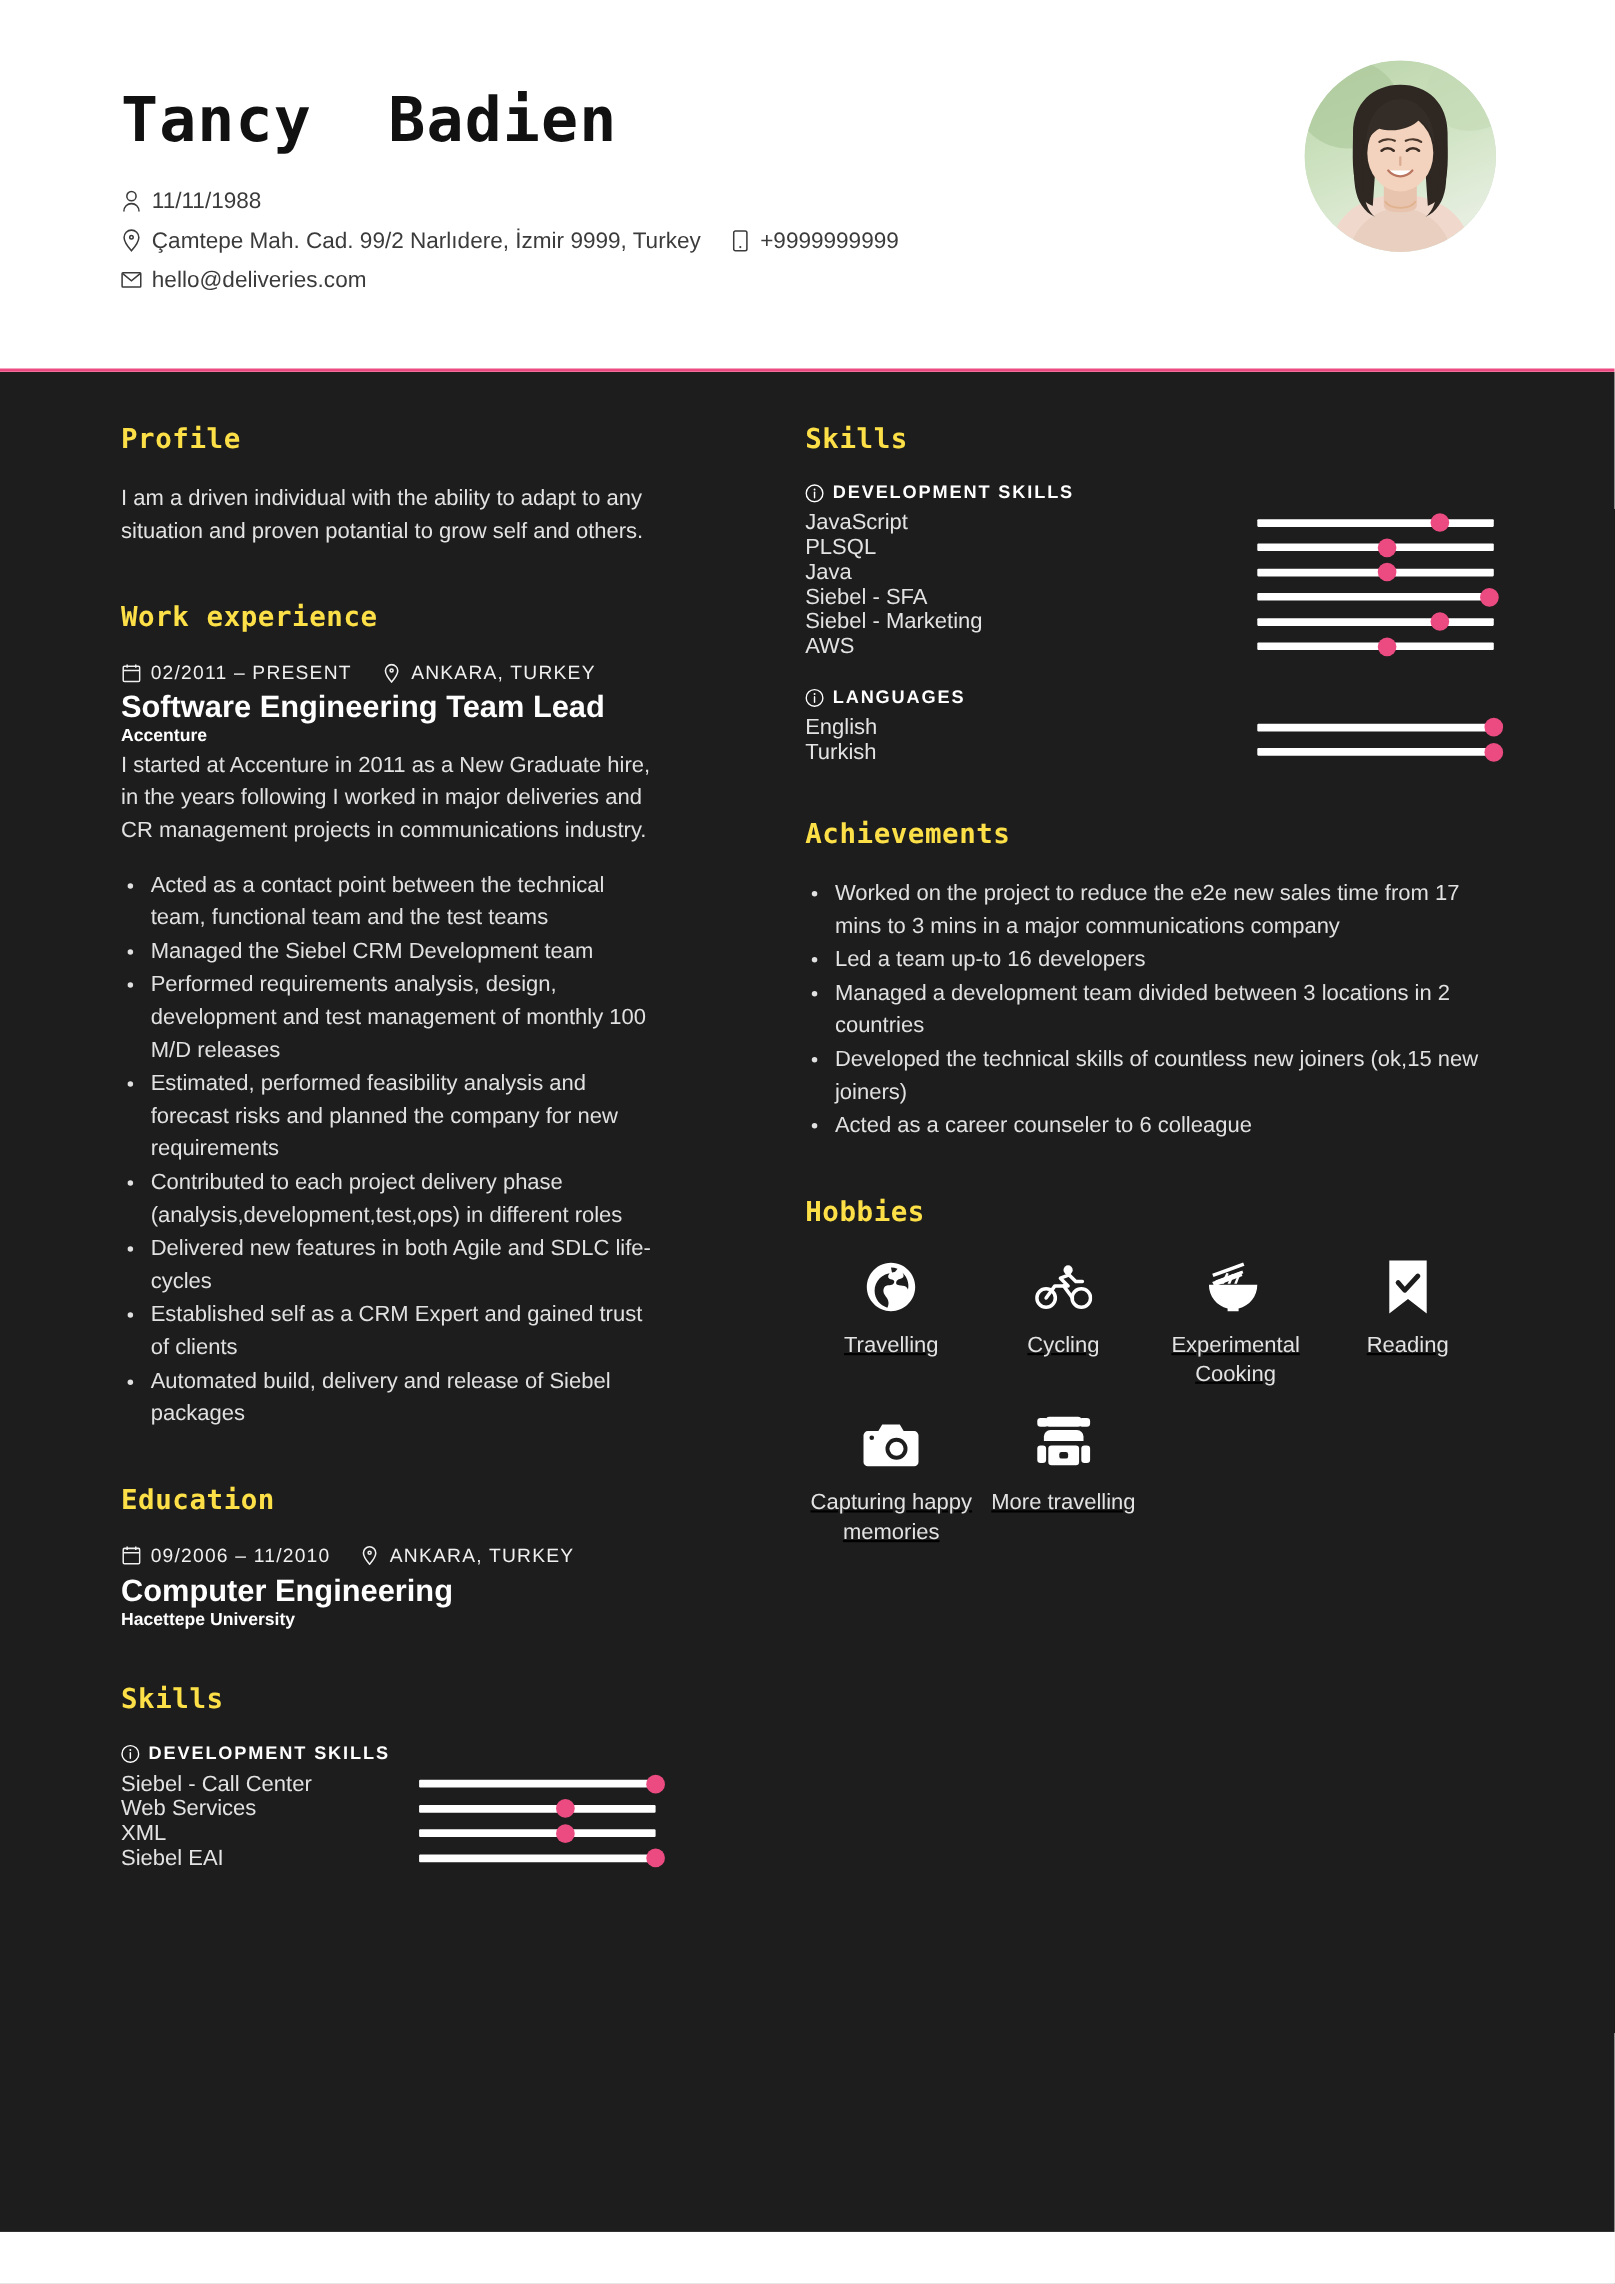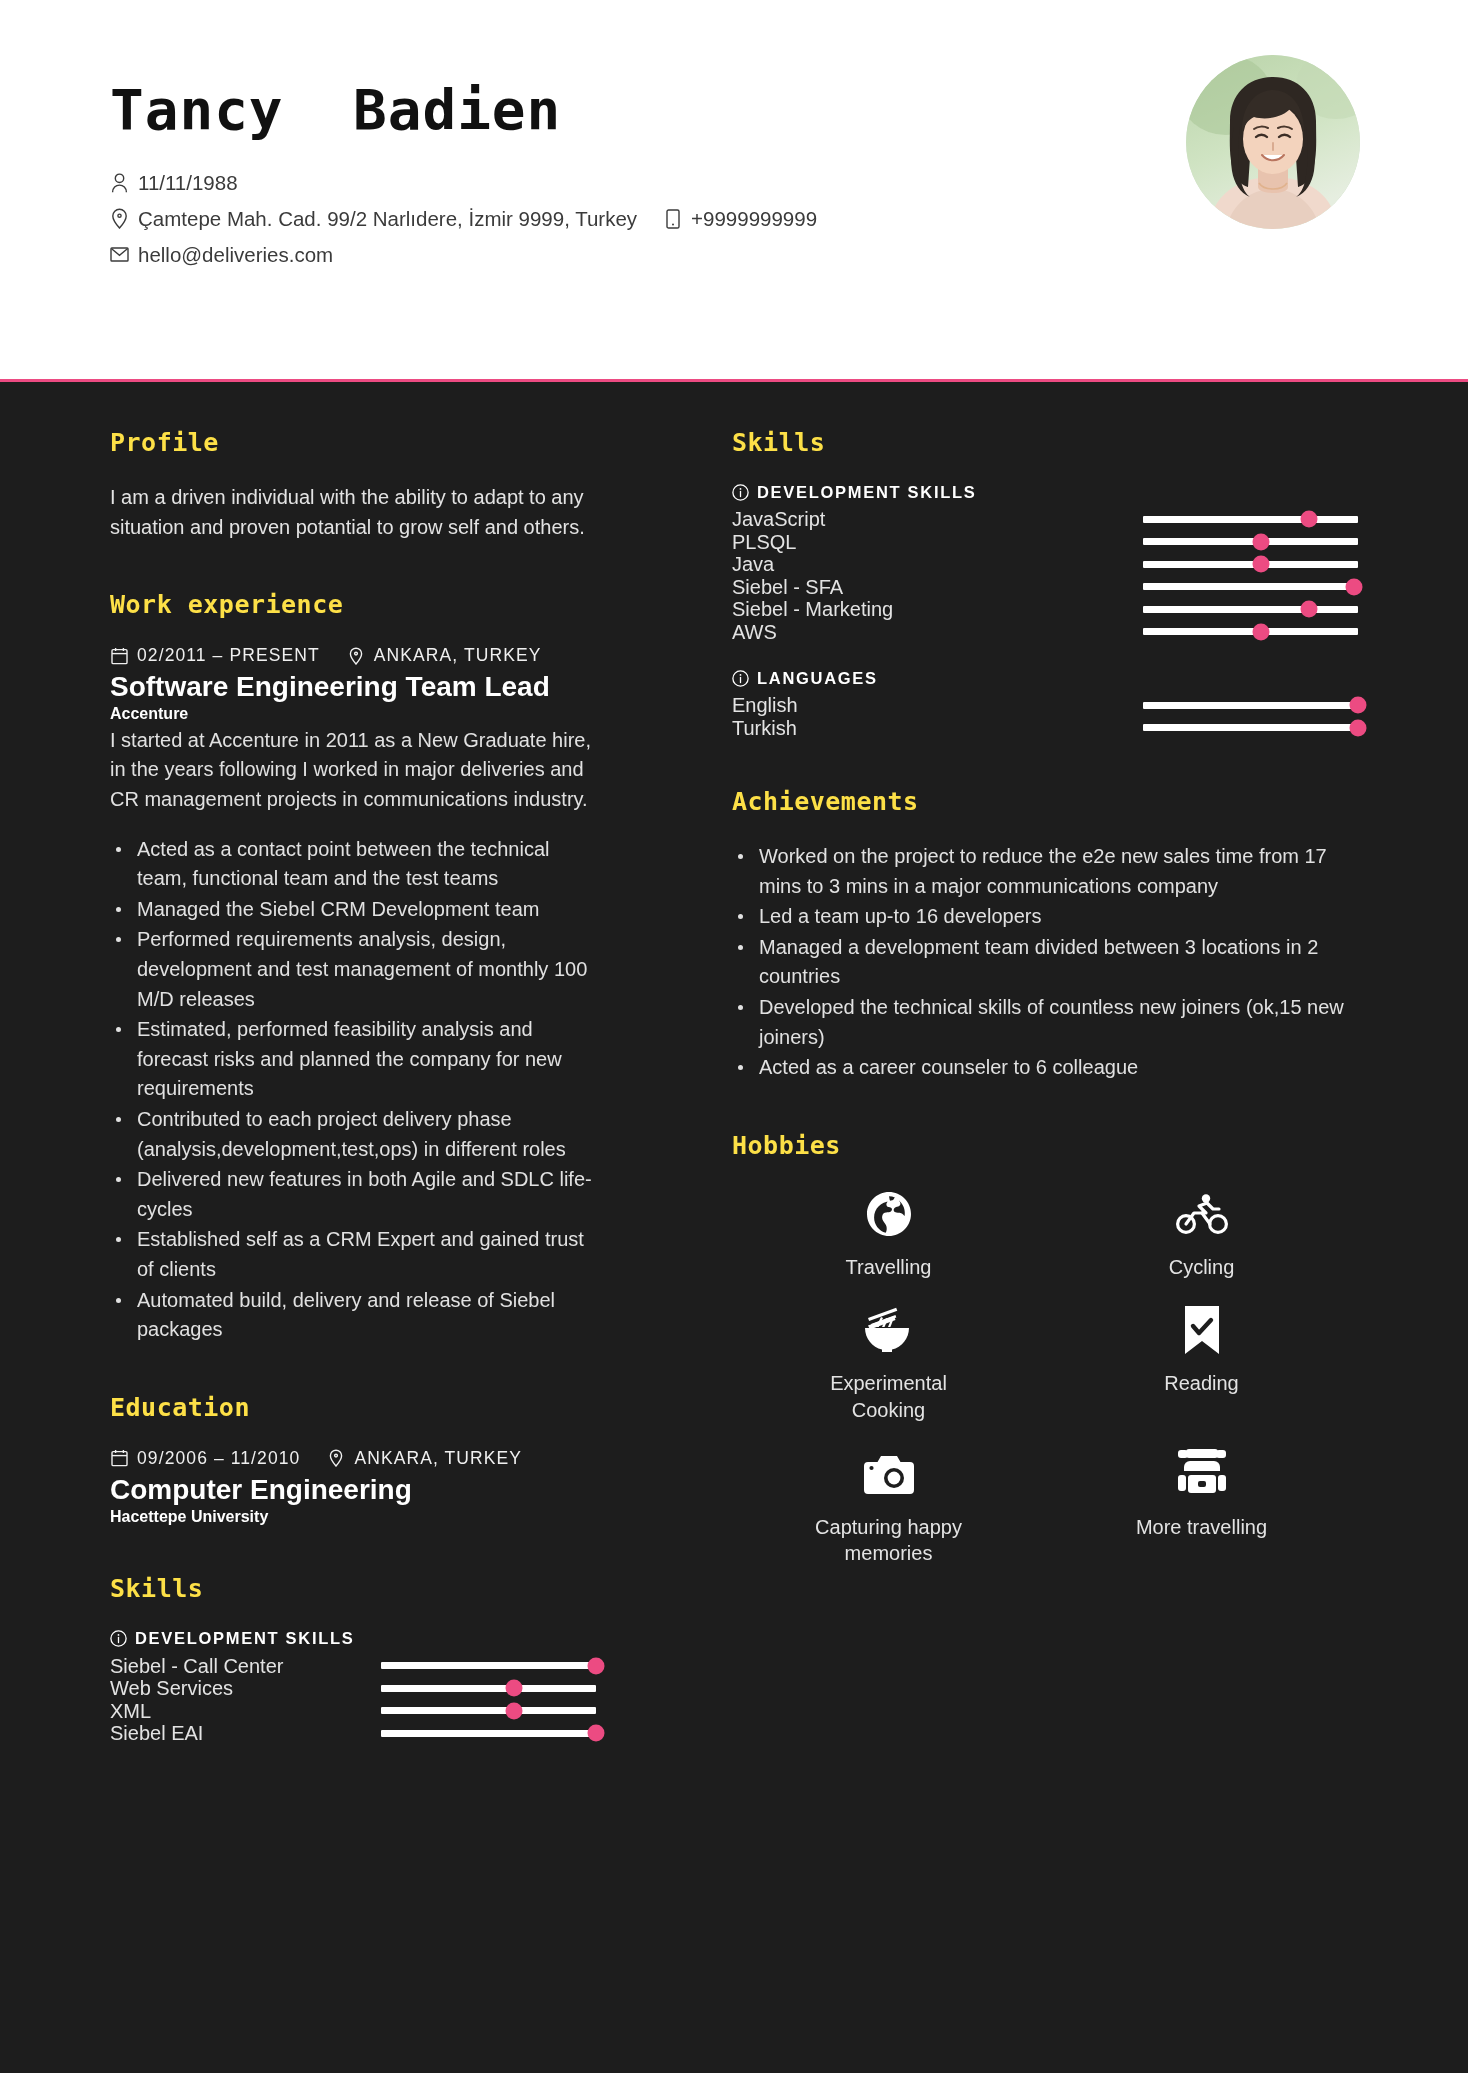--- a/index.html
+++ b/index.html
@@ -15,21 +15,21 @@
     position: relative;
     width: 1468px;
     height: 2076px;
     background: #ffffff;
     overflow: hidden;
   }
 
   
   .header {
     position: relative;
-    height: 382px;
+    height: 338px;
     background: #ffffff;
     padding: 78px 110px 0 110px;
     border-bottom: 3px solid #ec4b82;
   }
 
   .name {
     font-family: "DejaVu Sans Mono", "Liberation Mono", monospace;
     font-size: 56px;
     font-weight: 700;
     letter-spacing: 1px;
@@ -228,24 +228,25 @@
   }
   .group-gap { height: 26px; }
 
   
   .col-left .skill-track { width: 215px; }
   .col-right .skill-track { width: 215px; }
 
   
   .hobbies-grid {
     display: grid;
-    grid-template-columns: repeat(2, 1fr);
+    grid-template-columns: repeat(4, 1fr);
     row-gap: 22px;
     column-gap: 0;
     margin-top: 22px;
+    text-decoration: underline;
   }
   .hobby {
     display: flex;
     flex-direction: column;
     align-items: center;
     text-align: center;
   }
   .hobby-ic {
     width: 56px; height: 56px;
     display: flex; align-items: center; justify-content: center;

